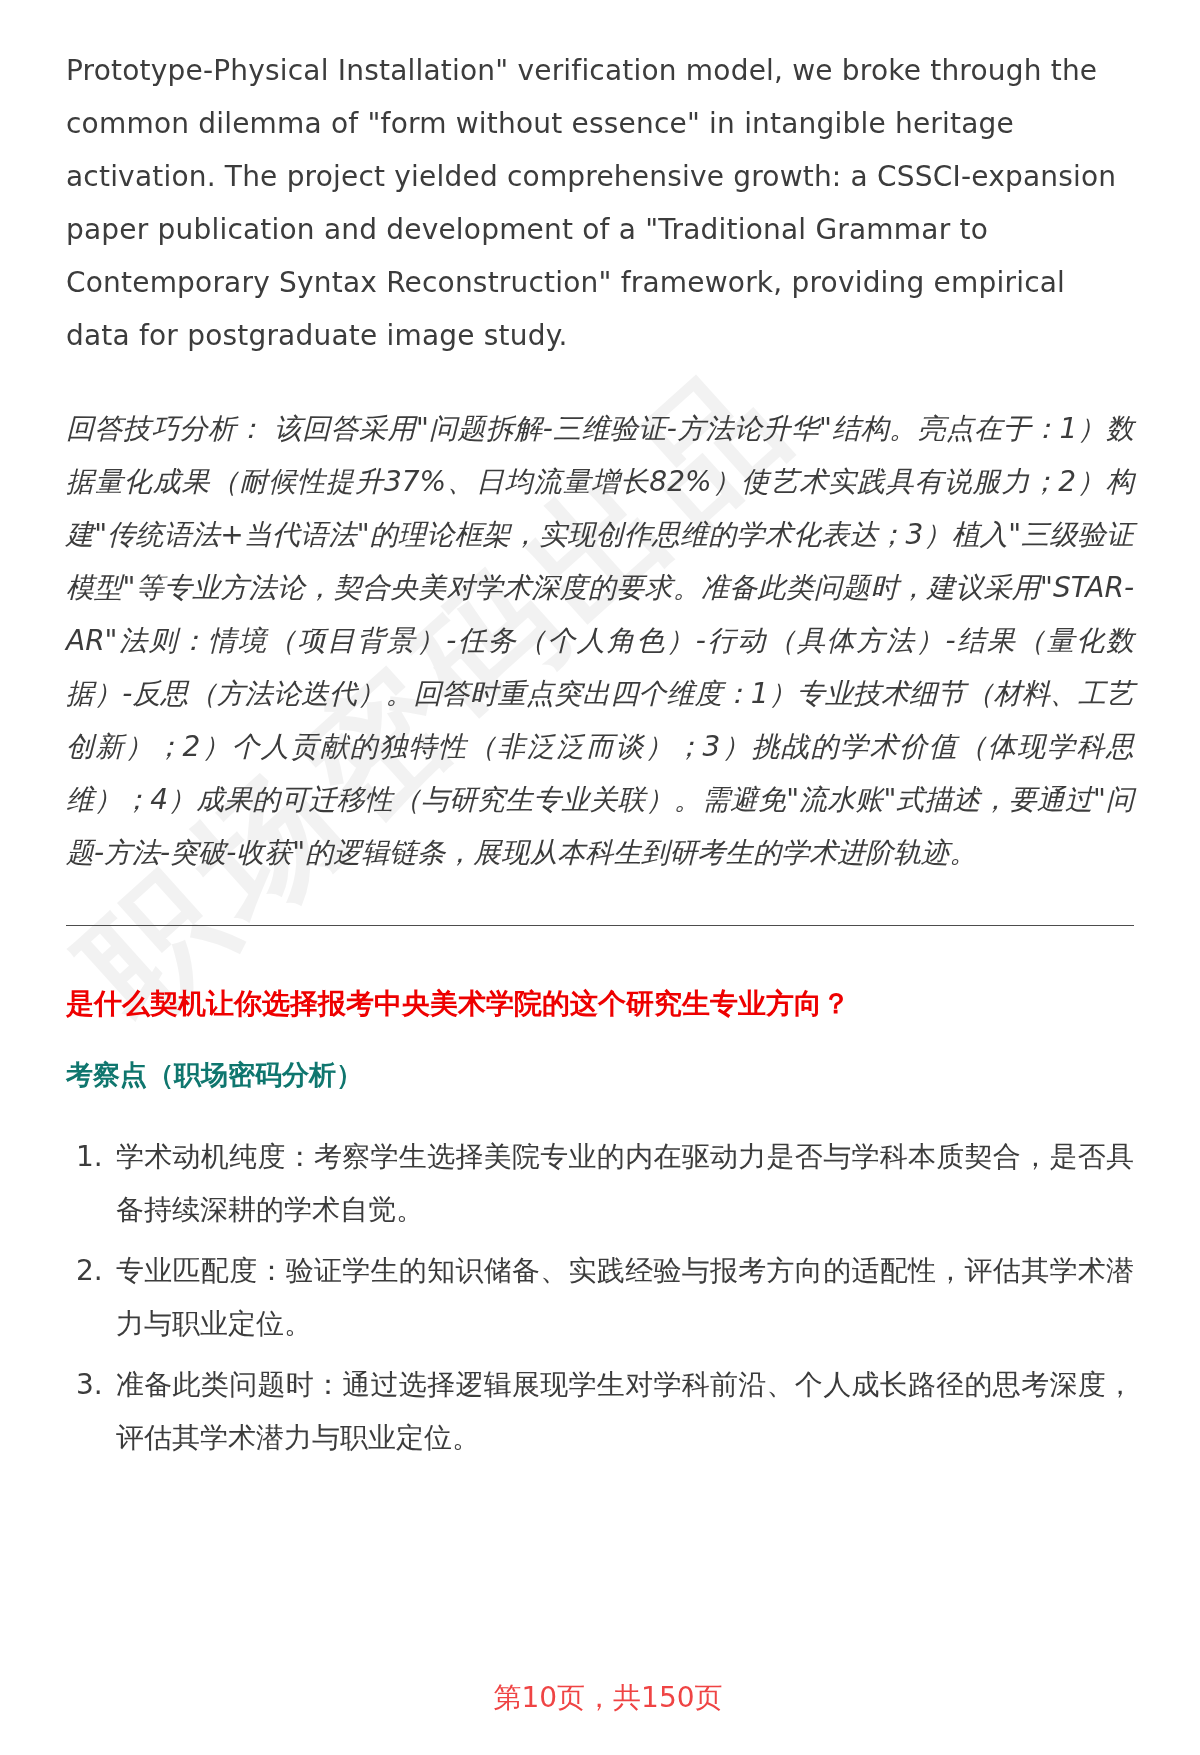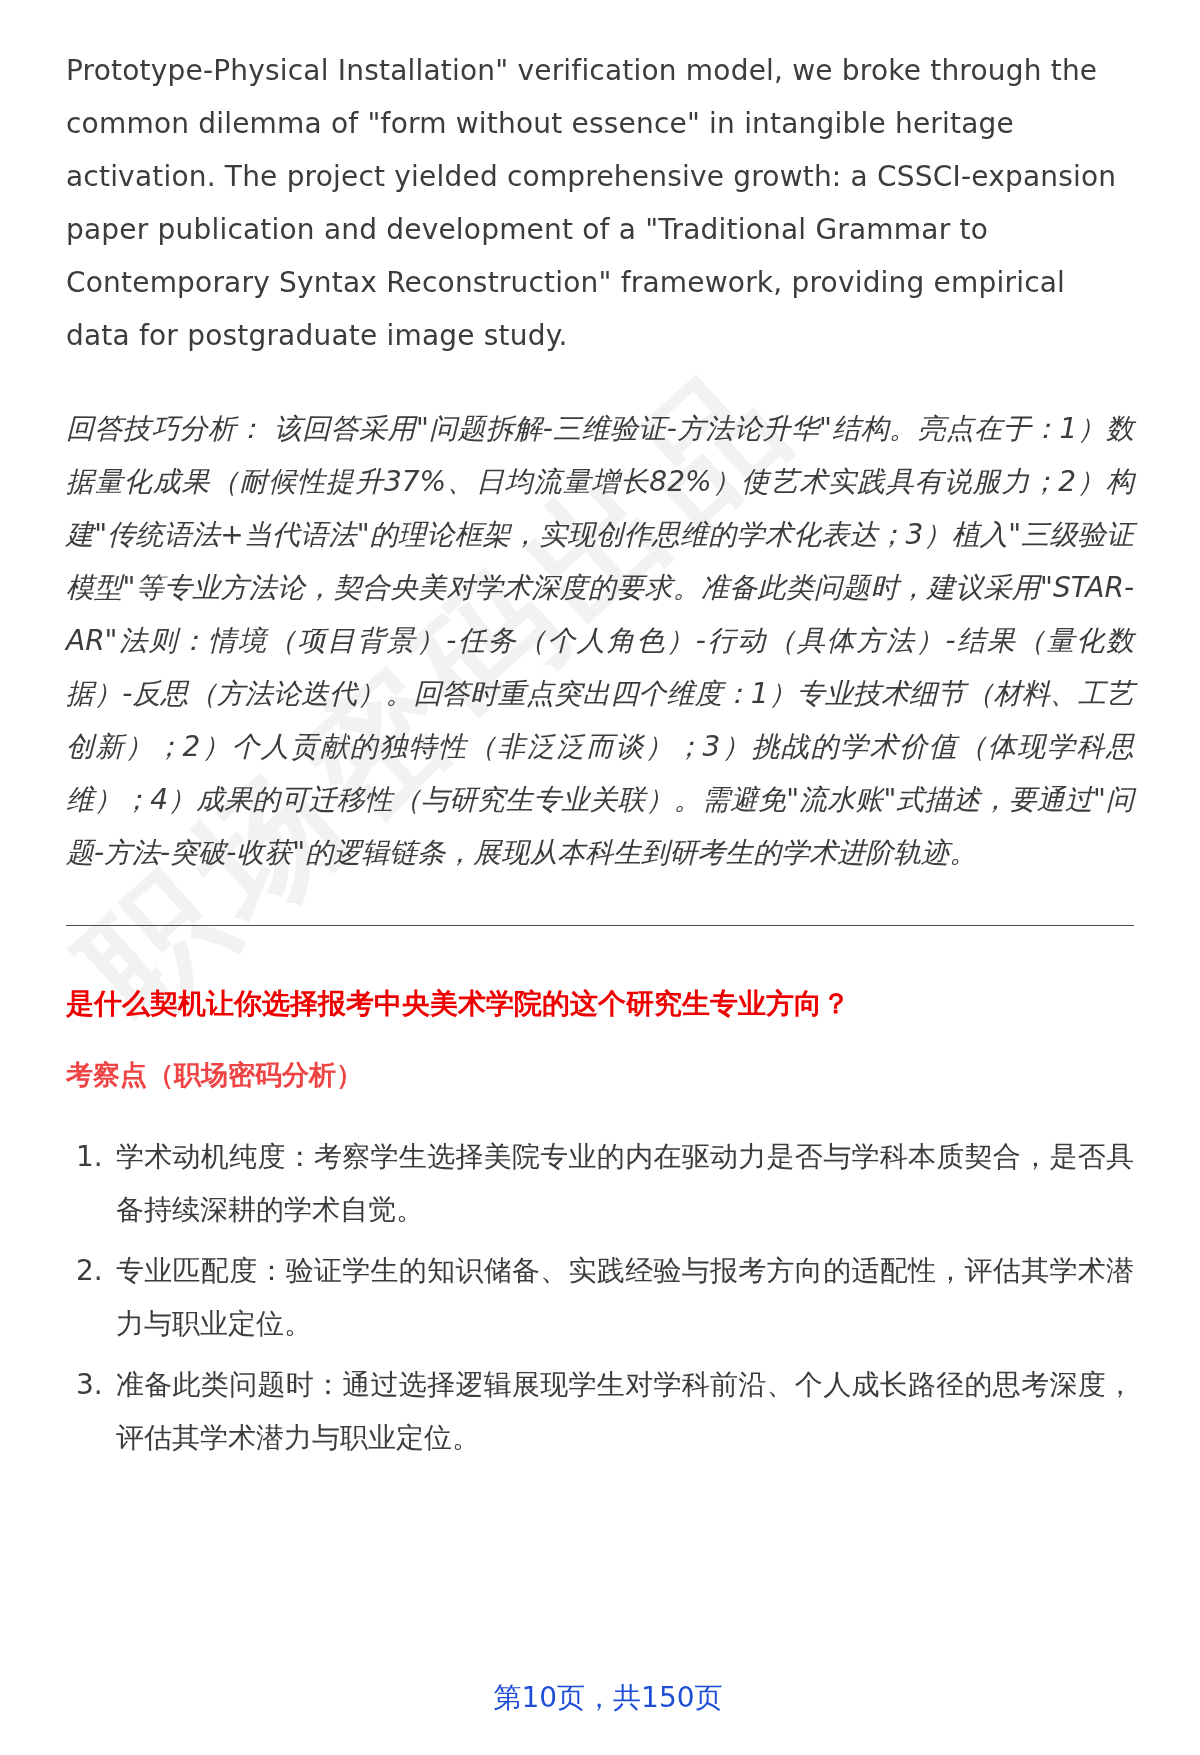--- a/index.html
+++ b/index.html
@@ -86,42 +86,42 @@
     flex: 1;
     text-align: justify;
   }
   .footer {
     position: absolute;
     left: 16px;
     right: 0;
     bottom: 38px;
     text-align: center;
     font-size: 28px;
-    color: #1d4ed8;
+    color: #ef4444;
     z-index: 1;
   }
 </style>
 </head>
 <body>
 
 <div class="page">
 
   <div class="watermark">职场密码出品</div>
 
   <div class="content">
 
     <p class="para en">Prototype-Physical Installation" verification model, we broke through the common dilemma of "form without essence" in intangible heritage activation. The project yielded comprehensive growth: a CSSCI-expansion paper publication and development of a "Traditional Grammar to Contemporary Syntax Reconstruction" framework, providing empirical data for postgraduate image study.</p>
 
     <p class="para zh">回答技巧分析： 该回答采用"问题拆解-三维验证-方法论升华"结构。亮点在于：1）数据量化成果（耐候性提升37%、日均流量增长82%）使艺术实践具有说服力；2）构建"传统语法+当代语法"的理论框架，实现创作思维的学术化表达；3）植入"三级验证模型"等专业方法论，契合央美对学术深度的要求。准备此类问题时，建议采用"STAR-AR"法则：情境（项目背景）-任务（个人角色）-行动（具体方法）-结果（量化数据）-反思（方法论迭代）。回答时重点突出四个维度：1）专业技术细节（材料、工艺创新）；2）个人贡献的独特性（非泛泛而谈）；3）挑战的学术价值（体现学科思维）；4）成果的可迁移性（与研究生专业关联）。需避免"流水账"式描述，要通过"问题-方法-突破-收获"的逻辑链条，展现从本科生到研考生的学术进阶轨迹。</p>
 
     <hr class="divider">
 
     <h2 class="heading-red" style="color: rgb(238, 0, 0);">是什么契机让你选择报考中央美术学院的这个研究生专业方向？</h2>
 
-    <h3 class="subheading-red" style="color: #ef4444;">考察点（职场密码分析）</h3>
+    <h3 class="subheading-red" style="color: #0f766e;">考察点（职场密码分析）</h3>
 
     <ol class="points">
       <li class="point">
         <span class="num">1.</span>
         <span class="txt">学术动机纯度：考察学生选择美院专业的内在驱动力是否与学科本质契合，是否具备持续深耕的学术自觉。</span>
       </li>
       <li class="point">
         <span class="num">2.</span>
         <span class="txt">专业匹配度：验证学生的知识储备、实践经验与报考方向的适配性，评估其学术潜力与职业定位。</span>
       </li>

